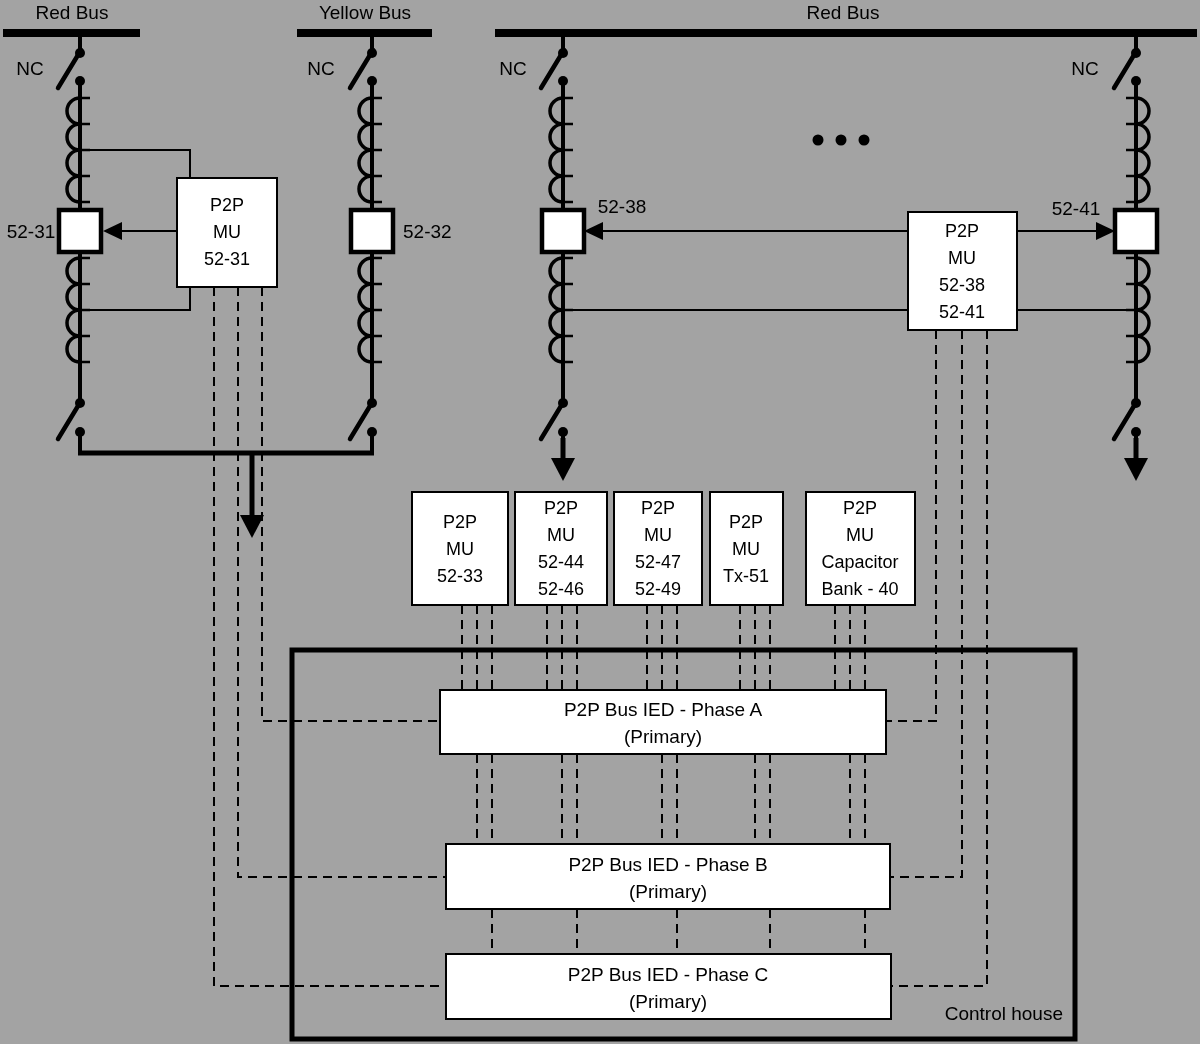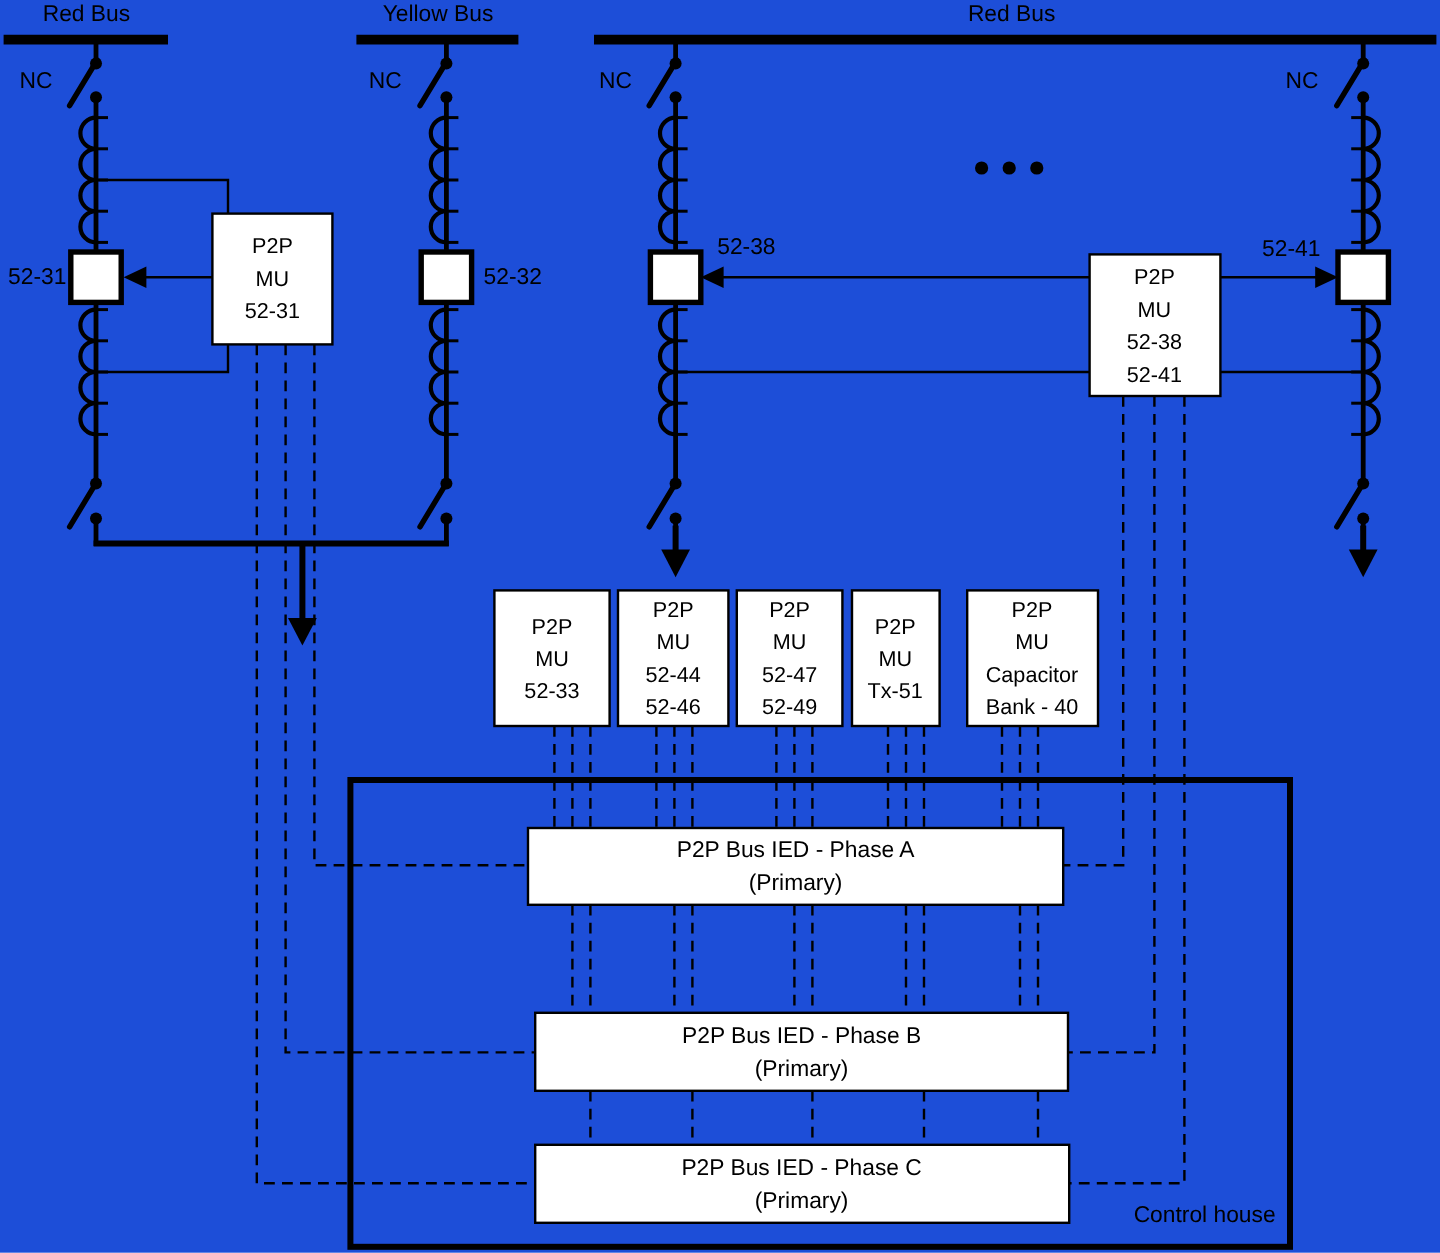--- a/index.html
+++ b/index.html
@@ -1,16 +1,16 @@
 <!DOCTYPE html>
 <html><head>
 <meta charset="utf-8">
 <style>
   html,body{margin:0;padding:0;background:#ffffff;}
-  .page{width:1200px;height:1044px;background:#1d4ed8;}
+  .page{width:1200px;height:1044px;background:#a3a3a3;}
   svg{display:block;}
   text{
     font-family:"Liberation Sans","DejaVu Sans",sans-serif;
     fill:#000000;
   }
   .t19{font-size:19px;}
   .t18{font-size:18px;}
   .mid{text-anchor:middle;}
   .end{text-anchor:end;}
   .start{text-anchor:start;}

